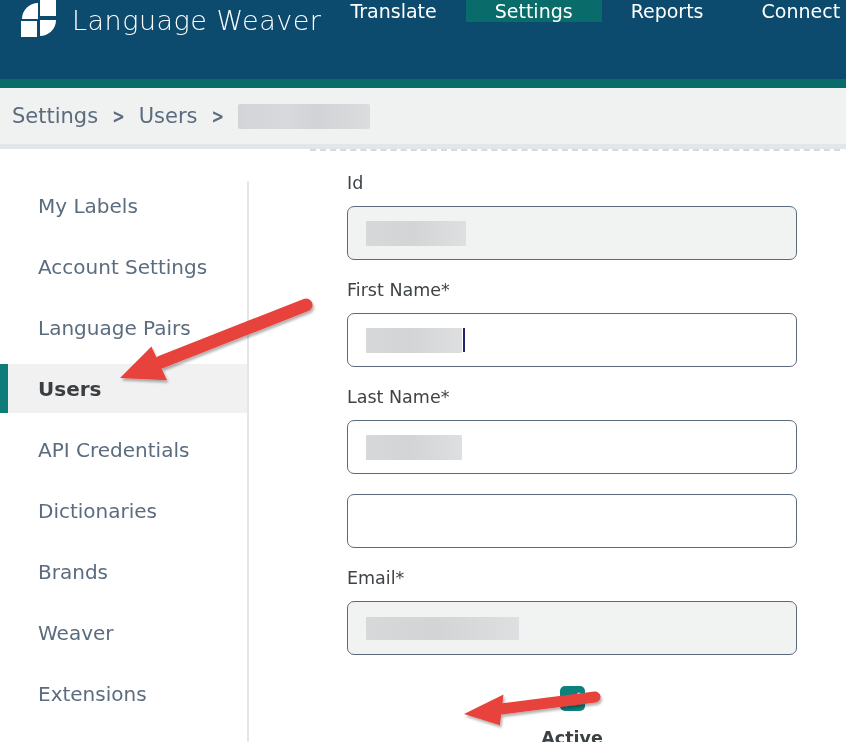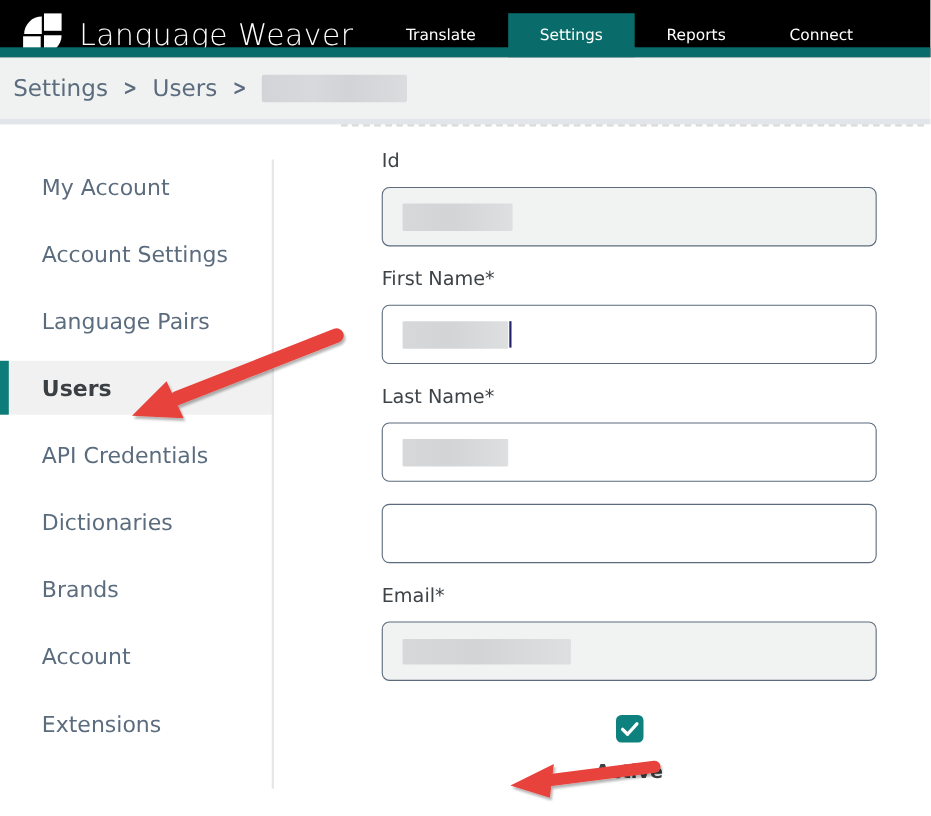--- a/index.html
+++ b/index.html
@@ -1,29 +1,29 @@
 <!DOCTYPE html>
 <html><head>
 <meta charset="utf-8">
 <style>
   * { margin:0; padding:0; box-sizing:border-box; }
   html,body { width:846px; height:742px; overflow:hidden; background:#fff;
     font-family:"DejaVu Sans","Liberation Sans",sans-serif; }
 
   
-  .header { position:relative; height:52px; background:#000000; display:flex; align-items:flex-end; }
+  .header { position:relative; height:88px; background:#0c4a6e; display:flex; align-items:flex-start; }
   .header::after { content:""; position:absolute; left:0; right:0; bottom:0; height:9px;
     background:#0a6c6a; }
   .brand { display:flex; align-items:center; gap:14px; padding-left:20px; width:340px; }
   .brand-logo { width:38px; height:40px; position:relative; }
   .brand-logo svg { display:block; }
   .brand-name { color:#ffffff; font-size:27px; font-weight:300; letter-spacing:.5px; white-space:nowrap; }
   .nav { display:flex; align-items:stretch; z-index:2; }
-  .nav-item { display:flex; align-items:center; padding:12px 29px; color:#ffffff;
-    font-size:14px; cursor:pointer; }
+  .nav-item { display:flex; align-items:center; padding:0 29px; color:#ffffff;
+    font-size:19px; cursor:pointer; }
   .nav-item.active { background:#0a6c6a; }
 
   
   .breadcrumb-bar { height:61px; background:#f0f1f1; border-bottom:5px solid #e2e6ea;
     display:flex; align-items:center; padding-left:12px; }
   .crumb { color:#5b6c7e; font-size:21px; }
   .crumb-sep { color:#5b6c7e; font-size:15px; margin:0 14px; font-weight:700; transform:scaleY(1.3); display:inline-block; }
   .crumb-redacted { width:132px; height:25px; border-radius:2px;
     background:linear-gradient(90deg,#d2d4d7 0%,#d7d9dc 35%,#d1d3d6 60%,#dadcde 100%); }
 
@@ -88,28 +88,28 @@
 <div class="breadcrumb-bar">
   <span class="crumb">Settings</span>
   <span class="crumb-sep">&gt;</span>
   <span class="crumb">Users</span>
   <span class="crumb-sep">&gt;</span>
   <span class="crumb-redacted"></span>
 </div>
 
 <div class="content">
   <div class="sidebar">
-    <div class="side-item">My Account</div>
+    <div class="side-item">My Labels</div>
     <div class="side-item">Account Settings</div>
     <div class="side-item">Language Pairs</div>
     <div class="side-item active">Users</div>
     <div class="side-item">API Credentials</div>
     <div class="side-item">Dictionaries</div>
     <div class="side-item">Brands</div>
-    <div class="side-item">Account</div>
+    <div class="side-item">Weaver</div>
     <div class="side-item">Extensions</div>
   </div>
 
   <div class="main">
 
     <div class="field">
       <label class="field-label">Id</label>
       <div class="field-input disabled">
         <span class="redact redact-sm"></span>
       </div>

